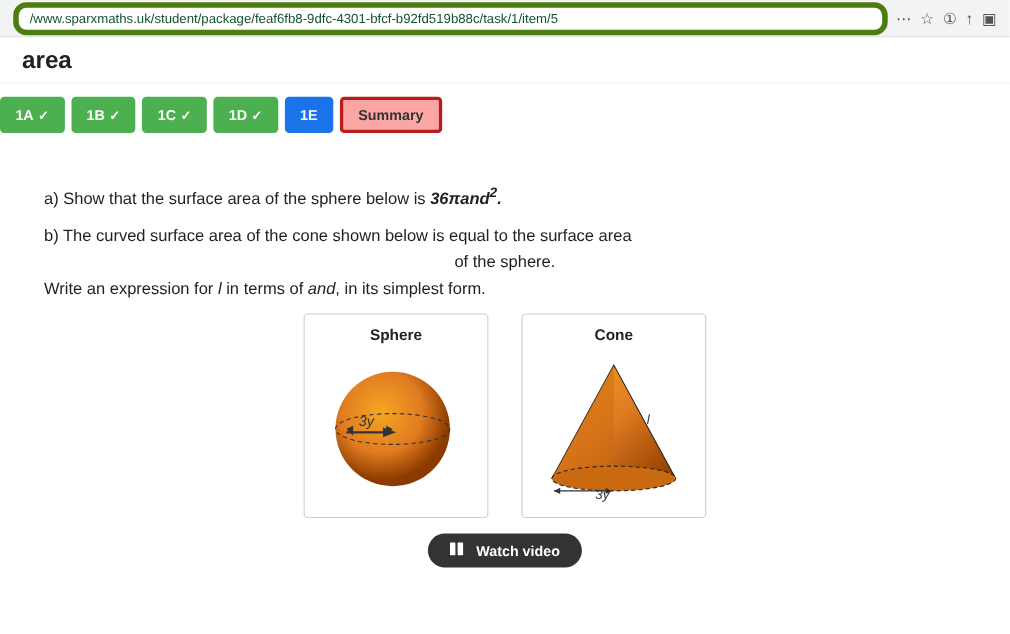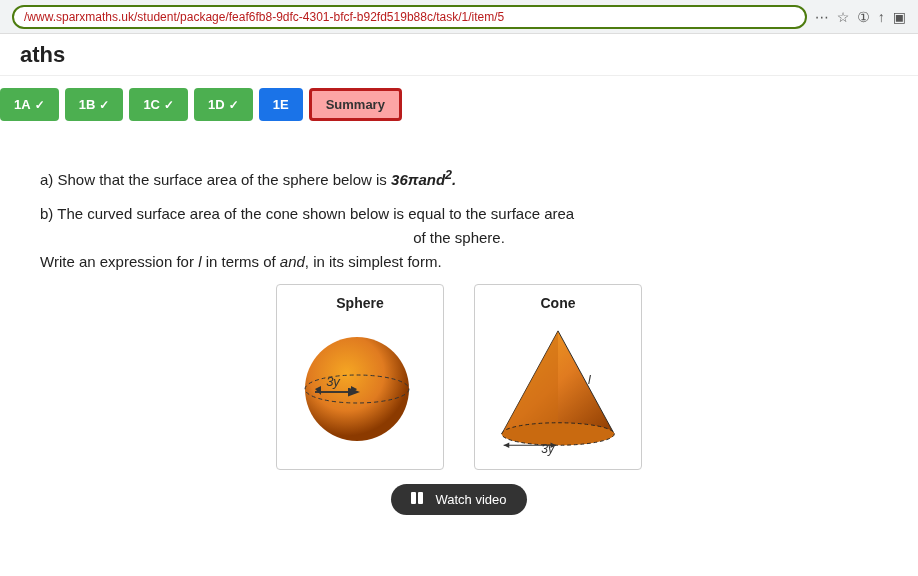--- a/index.html
+++ b/index.html
@@ -11,25 +11,25 @@
       border-bottom: 1px solid #ddd;
       padding: 6px 12px;
       display: flex;
       align-items: center;
       gap: 8px;
       height: 34px;
     }
     .url-bar {
       flex: 1;
       background: #fff;
-      border: 2px solid #4d7c0f;
+      border: 5px solid #4d7c0f;
       border-radius: 12px;
       padding: 3px 10px;
       font-size: 12px;
-      color: #b91c1c;
+      color: #14532d;
     }
     .browser-icons {
       display: flex;
       gap: 8px;
       align-items: center;
       font-size: 14px;
       color: #555;
     }
 
     
@@ -161,38 +161,39 @@
       background: #333;
       color: #fff;
       border: none;
       border-radius: 20px;
       padding: 8px 20px;
       font-size: 13px;
       cursor: pointer;
       display: flex;
       align-items: center;
       gap: 8px;
+      font-weight: bold;
     }
   </style>
 </head>
 <body>
 
 <div class="browser-bar">
   <div class="url-bar">/www.sparxmaths.uk/student/package/feaf6fb8-9dfc-4301-bfcf-b92fd519b88c/task/1/item/5</div>
   <div class="browser-icons">
     <span>⋯</span>
     <span>☆</span>
     <span>①</span>
     <span>↑</span>
     <span>▣</span>
   </div>
 </div>
 
 <div class="app-header">
-  <div class="app-logo">aths</div>
+  <div class="app-logo">area</div>
 </div>
 
 <div class="tab-bar">
   <div class="tab tab-completed">
     <span>1A</span>
     <span class="check-icon">✓</span>
   </div>
   <div class="tab tab-completed">
     <span>1B</span>
     <span class="check-icon">✓</span>

